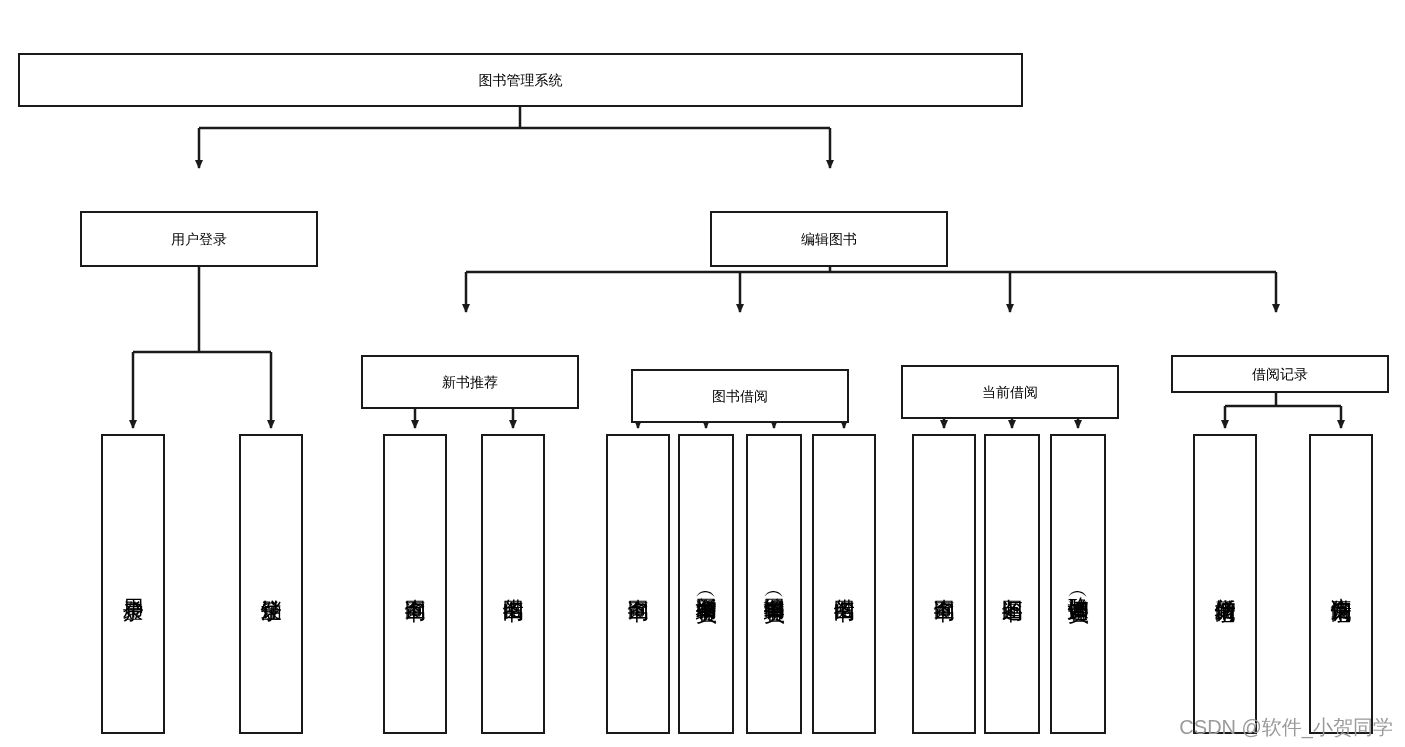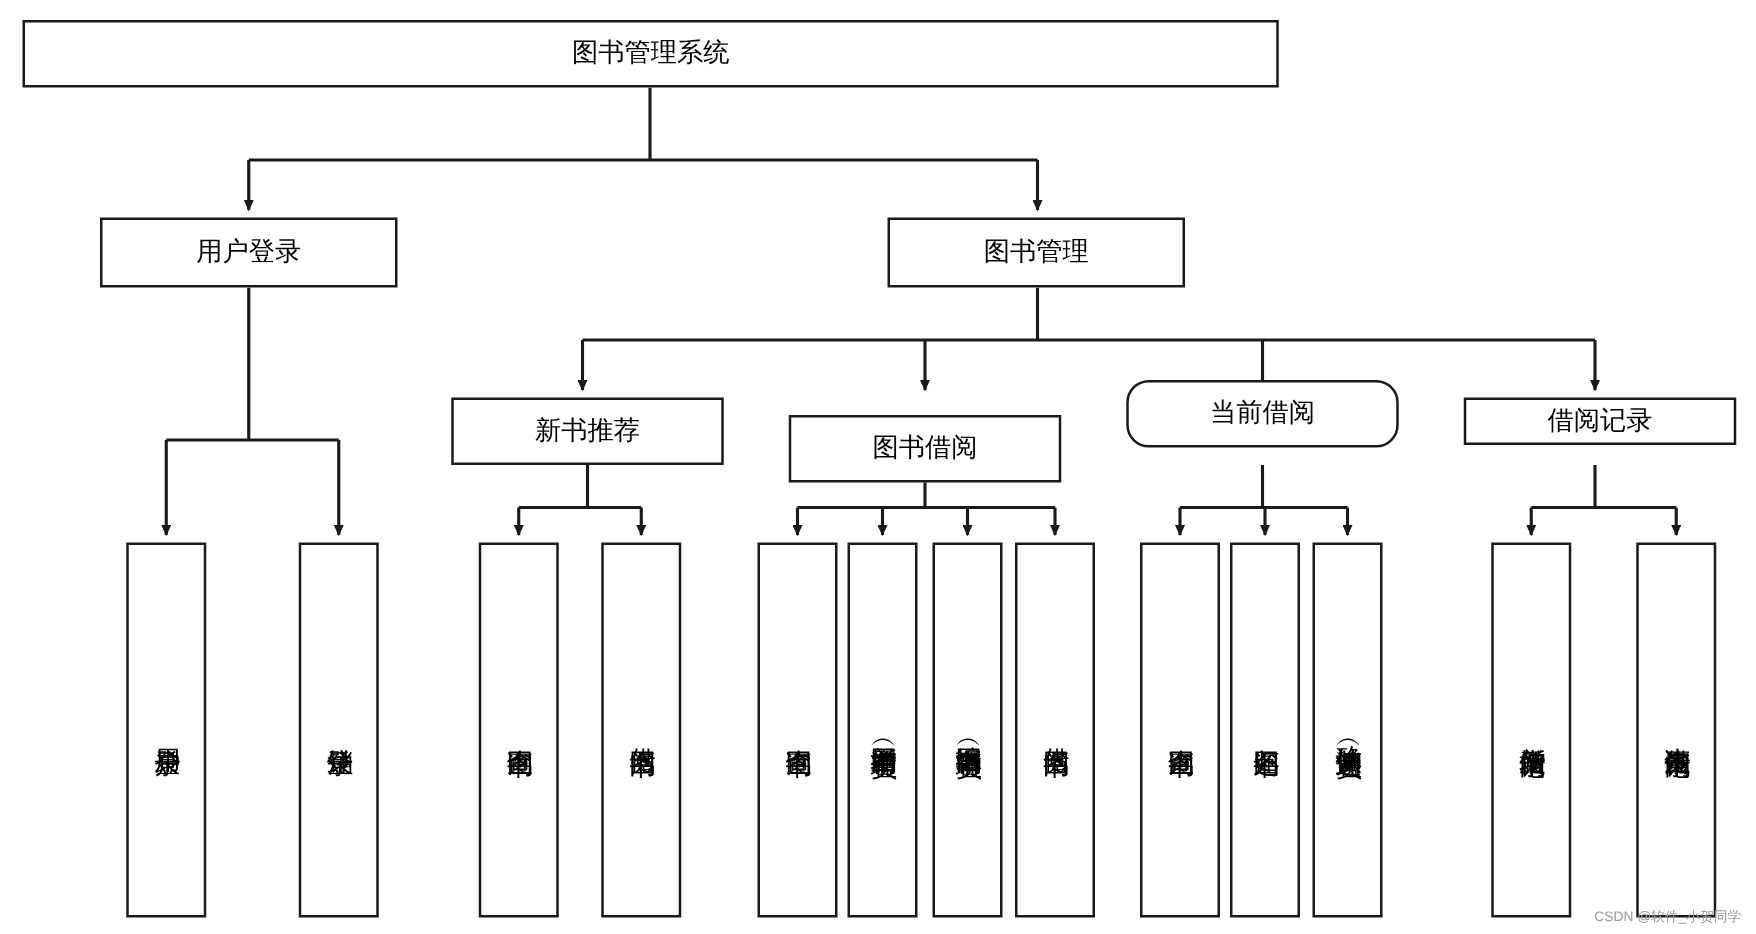--- a/index.html
+++ b/index.html
@@ -35,37 +35,38 @@
     align-items: center;
     justify-content: center;
     text-align: center;
     line-height: 1.18;
   }
   .node .label {
     display: block;
     white-space: pre-line;
   }
   .horiz {
-    font-size: 21px;
+    font-size: 14px;
+    margin-top: 37px;
   }
   .vert {
     font-size: 21px;
   }
   .vert .label {
     writing-mode: vertical-rl;
     text-orientation: upright;
     letter-spacing: 1px;
     line-height: 1.25;
     white-space: pre-line;
   }
   .watermark {
     position: absolute;
     right: 12px;
     bottom: 6px;
-    font-size: 11px;
+    font-size: 20px;
     color: #9a9a9a;
     white-space: nowrap;
   }
 </style>
 </head>
 <body>
 
 <div id="canvas">
 
   <svg class="connectors" viewBox="0 0 1405 747">
@@ -118,29 +119,29 @@
     </g>
   </svg>
 
   <div class="node horiz" style="left:18px;top:16px;width:1005px;height:54px;">
     <span class="label">图书管理系统</span>
   </div>
   <div class="node horiz" style="left:80px;top:174px;width:238px;height:56px;">
     <span class="label">用户登录</span>
   </div>
   <div class="node horiz" style="left:710px;top:174px;width:238px;height:56px;">
-    <span class="label">图书管理</span>
+    <span class="label">编辑图书</span>
   </div>
   <div class="node horiz" style="left:361px;top:318px;width:218px;height:54px;text-align:center;">
     <span class="label">新书推荐</span>
   </div>
   <div class="node horiz" style="left:631px;top:332px;width:218px;height:54px;">
     <span class="label">图书借阅</span>
   </div>
-  <div class="node horiz" style="left:901px;top:304px;width:218px;height:54px;border-radius:18px;">
+  <div class="node horiz" style="left:901px;top:328px;width:218px;height:54px;">
     <span class="label">当前借阅</span>
   </div>
   <div class="node horiz" style="left:1171px;top:318px;width:218px;height:38px;">
     <span class="label">借阅记录</span>
   </div>
 
   <div class="node vert" style="left:101px;top:434px;width:64px;height:300px;">
     <span class="label">用户登录</span>
   </div>
   <div class="node vert" style="left:239px;top:434px;width:64px;height:300px;">

